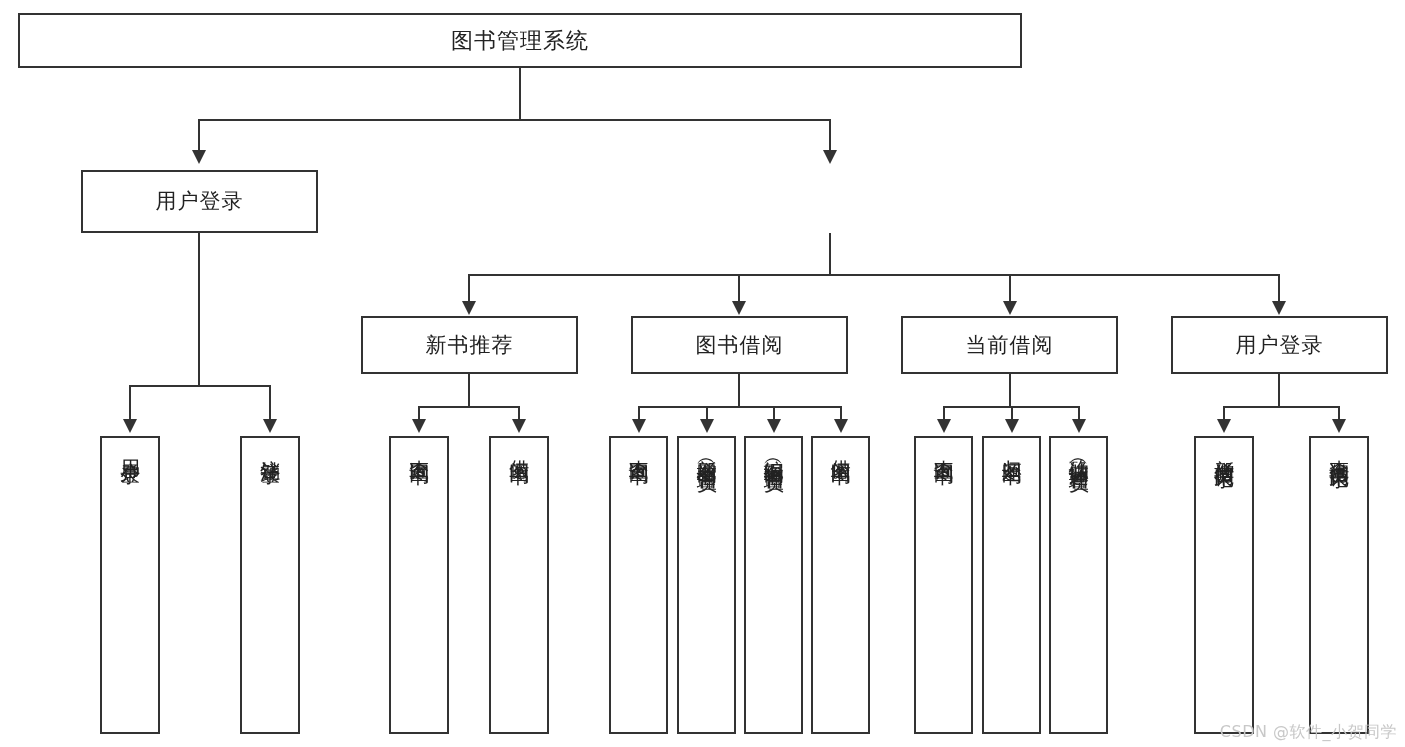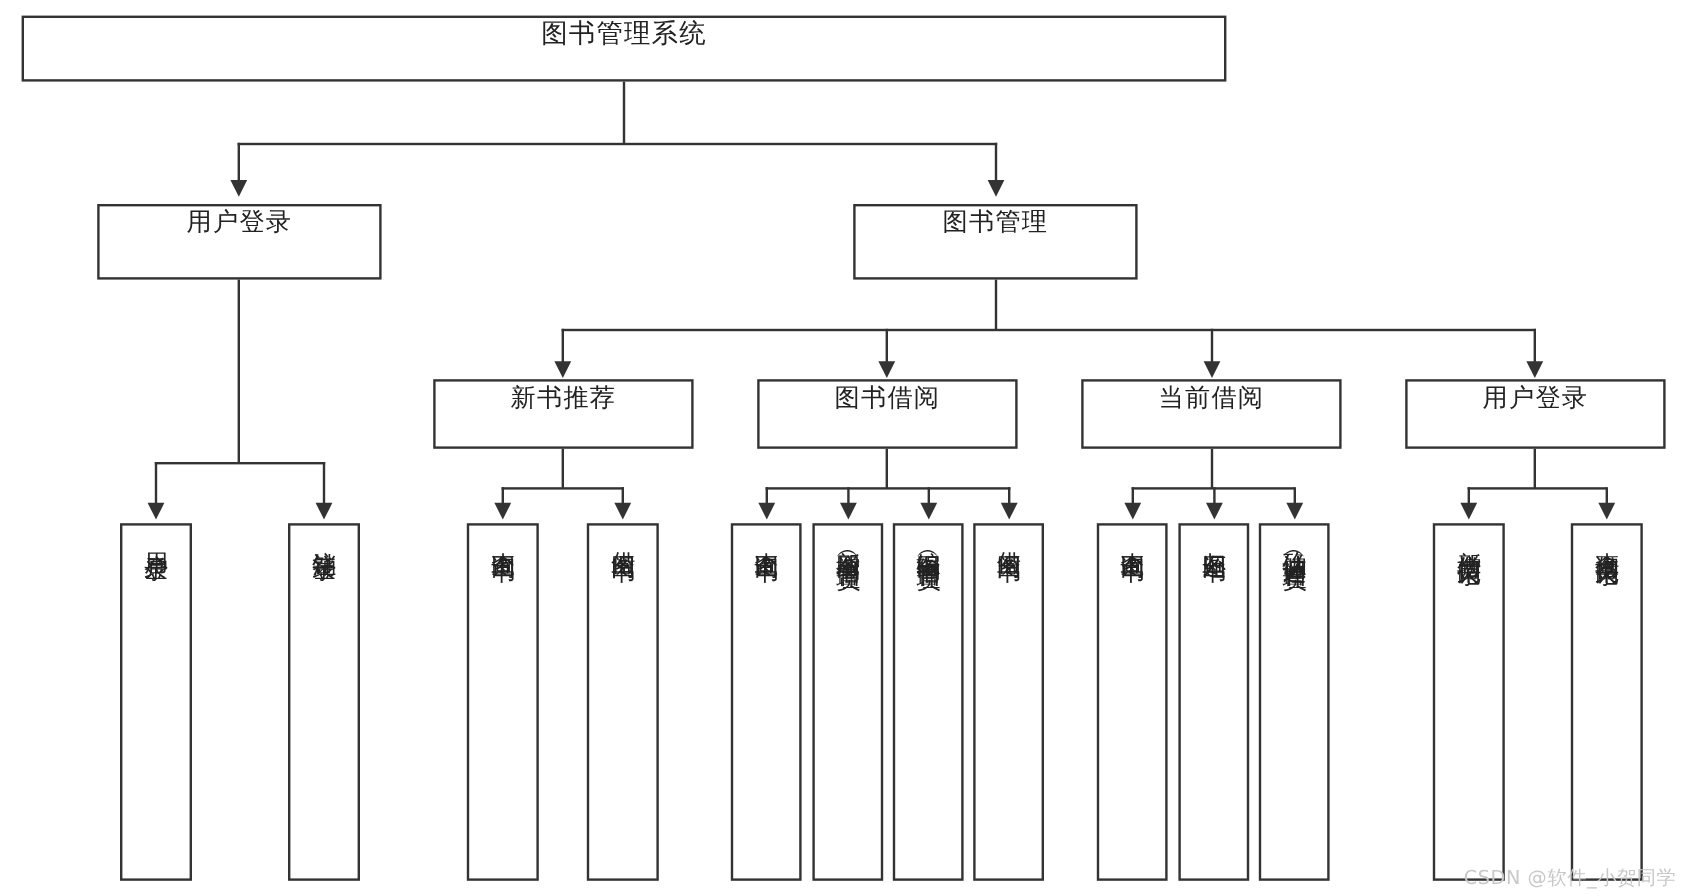--- a/index.html
+++ b/index.html
@@ -14,20 +14,21 @@
     background: #ffffff;
     font-family: "DejaVu Sans", "Liberation Sans", sans-serif;
     overflow: hidden;
   }
   .node {
     position: absolute;
     box-sizing: border-box;
     border: 2px solid #333333;
     background: #ffffff;
     display: flex;
+    align-items: center;
     justify-content: center;
     color: #222222;
   }
   .node .label {
     font-size: 21px;
     line-height: 1.25;
     letter-spacing: 1px;
     white-space: nowrap;
   }
   .node.root .label { font-size: 22px; }
@@ -80,23 +81,20 @@
 
   <div class="conn v" style="left:519px; top:68px; width:2px; height:52px;"></div>
   <div class="conn h" style="left:198px; top:119px; width:633px; height:2px;"></div>
   <div class="conn v" style="left:198px; top:119px; width:2px; height:32px;"></div>
   <div class="arrow" style="left:192px; top:150px;"></div>
   <div class="conn v" style="left:829px; top:119px; width:2px; height:32px;"></div>
   <div class="arrow" style="left:823px; top:150px;"></div>
 
   <div class="node" style="left:81px; top:170px; width:237px; height:63px;">
     <span class="label">用户登录</span>
-  </div>
-  <div class="node" style="left:711px; top:170px; width:237px; height:63px;">
-    <span class="label">图书管理</span>
   </div>
 
   <div class="conn v" style="left:198px; top:233px; width:2px; height:153px;"></div>
   <div class="conn h" style="left:129px; top:385px; width:142px; height:2px;"></div>
   <div class="conn v" style="left:129px; top:385px; width:2px; height:35px;"></div>
   <div class="arrow" style="left:123px; top:419px;"></div>
   <div class="conn v" style="left:269px; top:385px; width:2px; height:35px;"></div>
   <div class="arrow" style="left:263px; top:419px;"></div>
 
   <div class="conn v" style="left:829px; top:233px; width:2px; height:42px;"></div>

